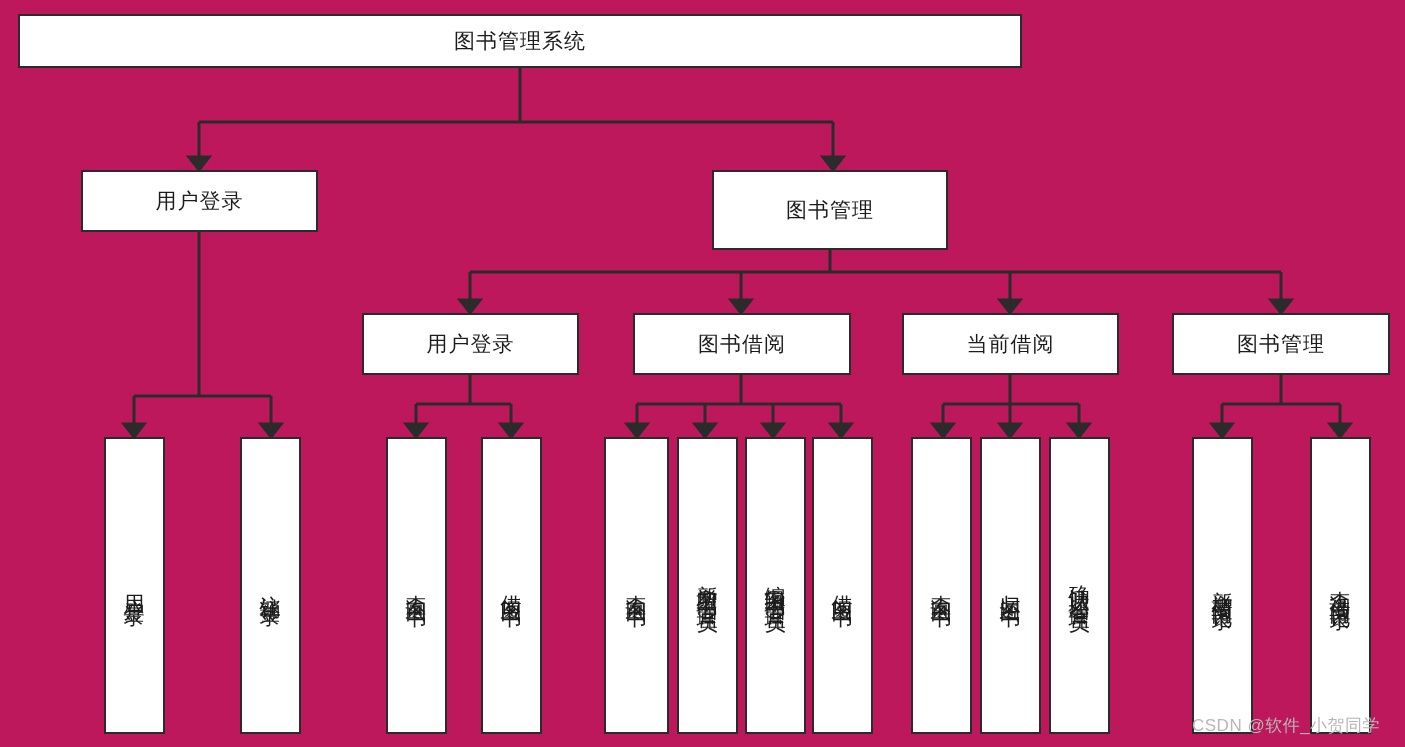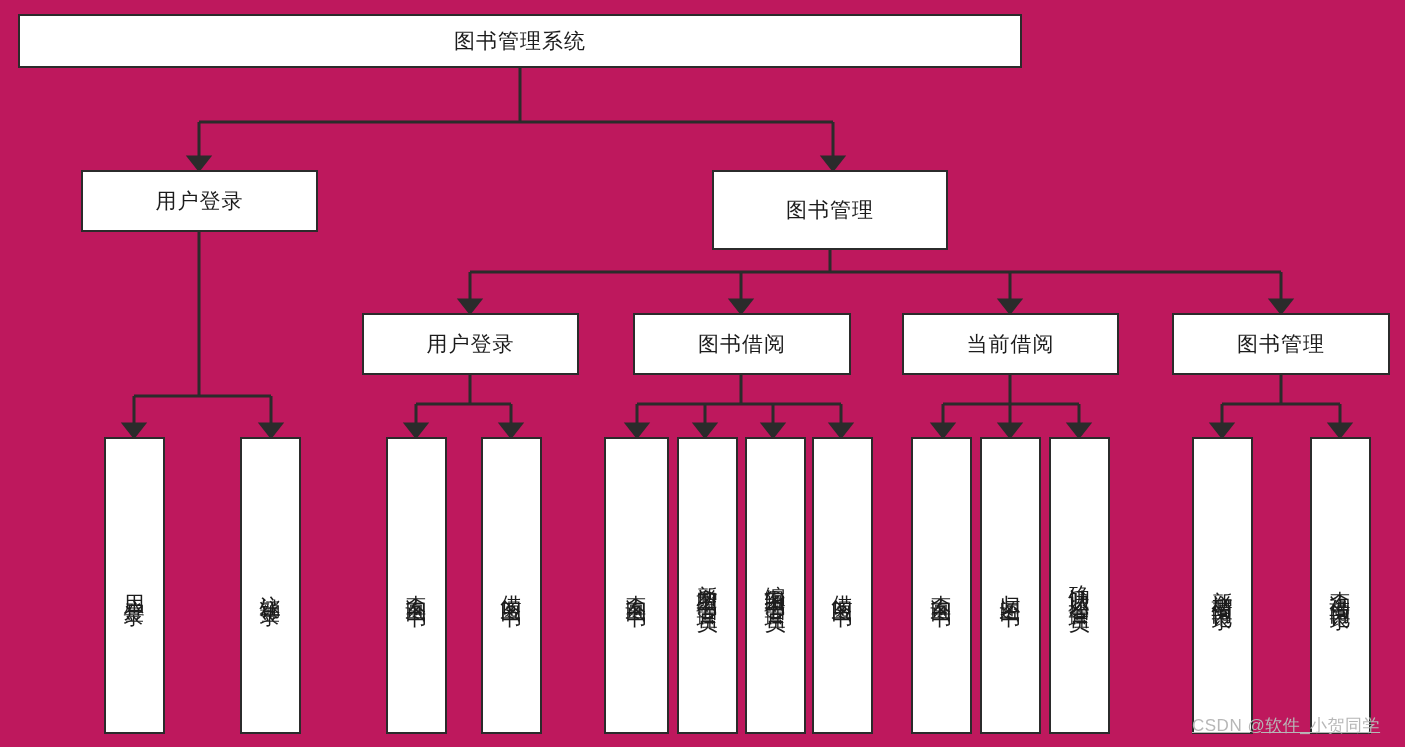--- a/index.html
+++ b/index.html
@@ -53,21 +53,20 @@
     line-height: 1;
     white-space: nowrap;
   }
   .watermark {
     position: absolute;
     font-size: 17px;
     color: #b7b7b7;
     white-space: nowrap;
     letter-spacing: 0.5px;
     pointer-events: none;
-    text-decoration: underline;
   }
 </style>
 </head>
 <body>
 
 <div id="diagram-root">
 
   <svg class="diagram-svg" viewBox="0 0 1405 747" aria-hidden="true">
     <defs>
       <marker id="arrowhead" markerWidth="11" markerHeight="11" refX="2.2" refY="5" orient="auto" markerUnits="strokeWidth">

